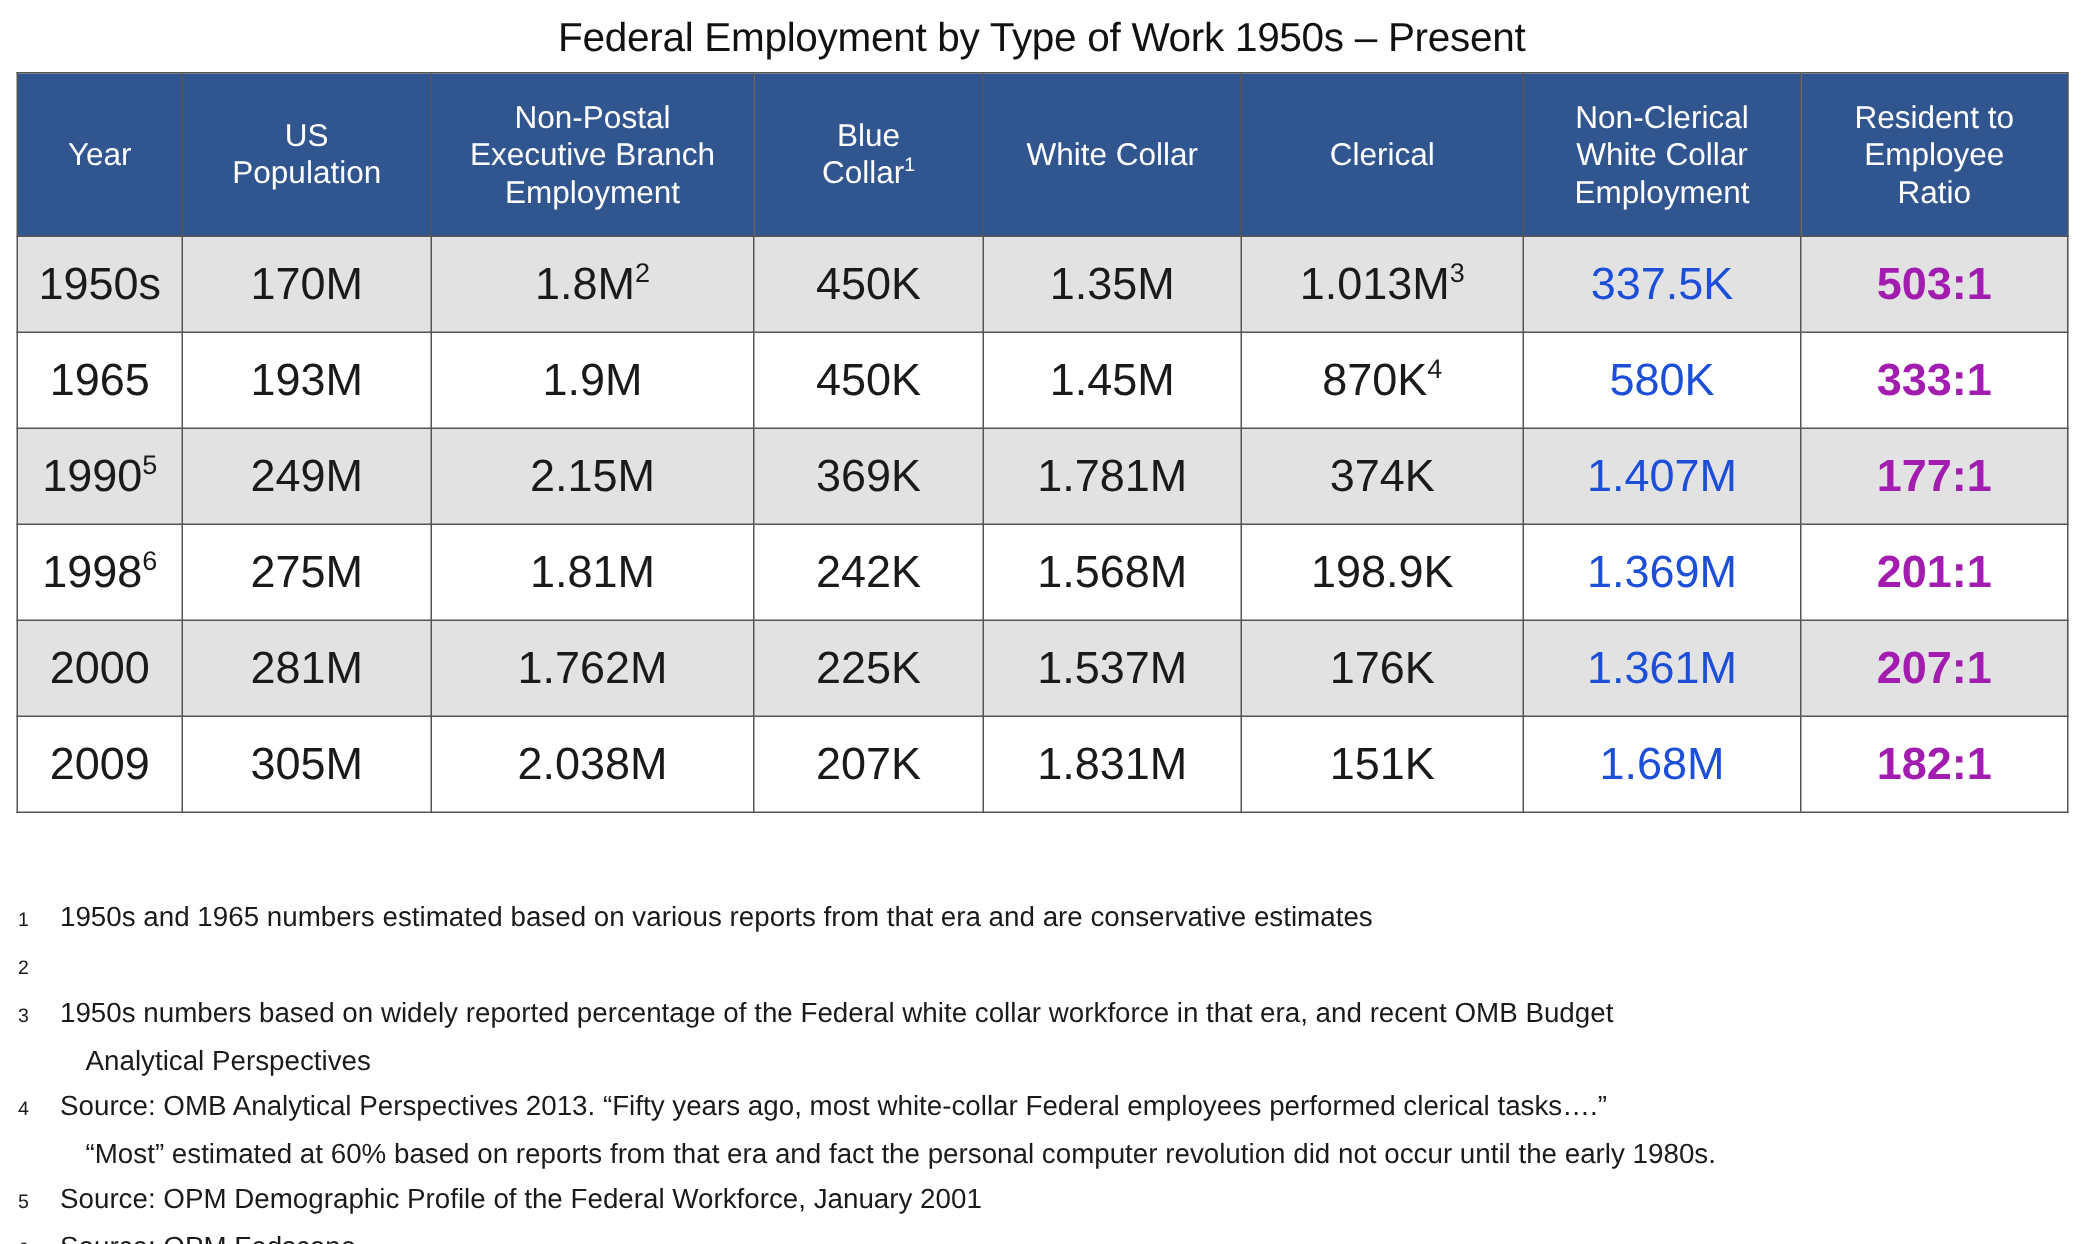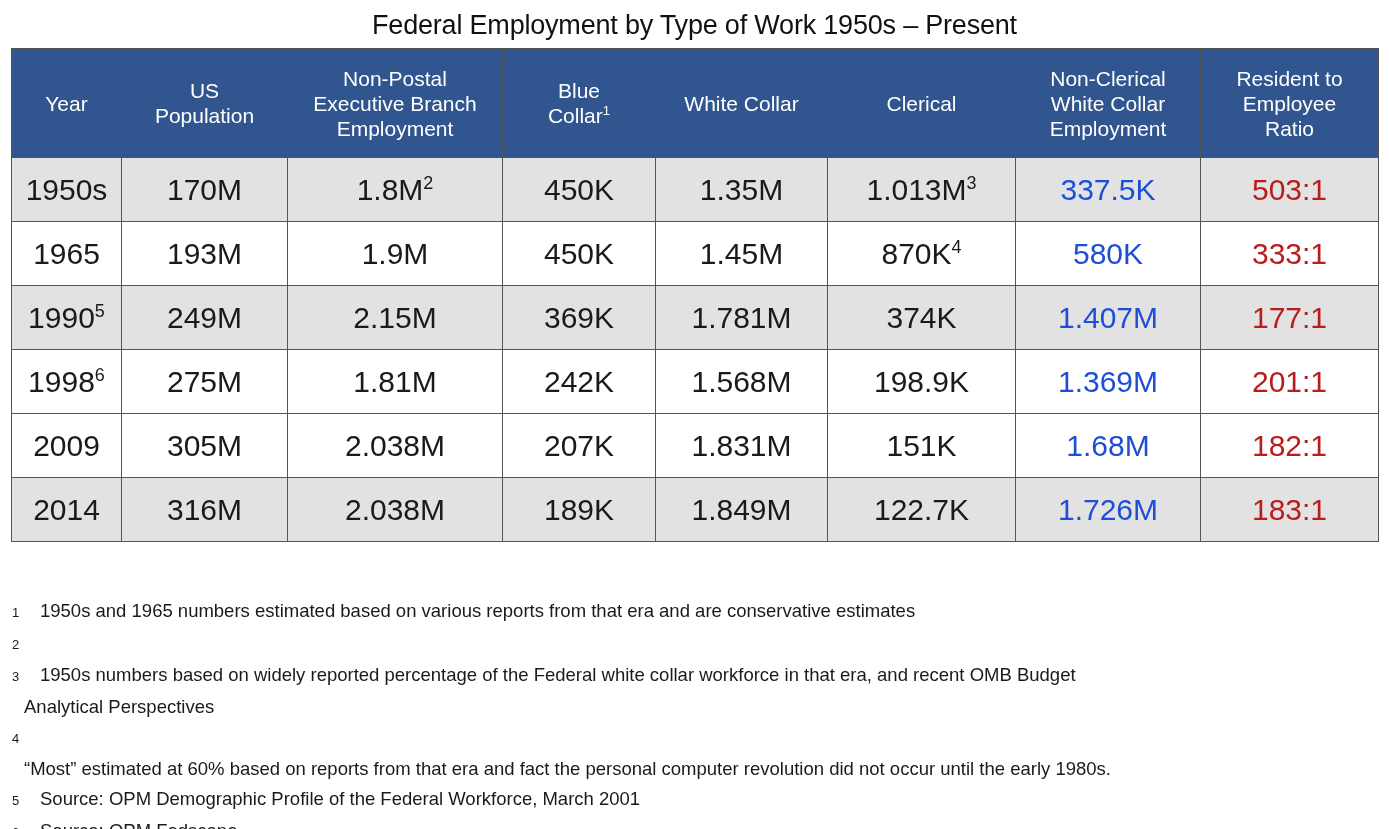--- a/index.html
+++ b/index.html
@@ -66,21 +66,21 @@
   tbody td {
     height: 63px;
     font-size: 30px;
     color: #1a1a1a;
     background: #ffffff;
   }
   tbody tr.shaded td {
     background: #e2e2e2;
   }
   tbody td.green  { color: #1d4ed8; }
-  tbody td.red    { color: #b91c1c; }
+  tbody td.red    { color: #a21caf; font-weight: bold; }
 
   sup {
     font-size: 0.6em;
     vertical-align: super;
     line-height: 0;
   }
   thead th sup { font-size: 0.62em; }
 
   
   .footnotes {
@@ -104,21 +104,21 @@
     text-align: left;
     padding-top: 2px;
   }
   .fn-text {
     font-size: 18.5px;
     line-height: 30px;
     color: #1a1a1a;
     white-space: nowrap;
   }
   .fn-cont {
-    margin-left: 24px;
+    margin-left: 57px;
     font-size: 18.5px;
     line-height: 30px;
     color: #1a1a1a;
     white-space: nowrap;
   }
 </style>
 </head>
 <body>
 
 <div class="title">Federal Employment by Type of Work 1950s – Present</div>
@@ -205,40 +205,40 @@
         <tr>
           <td>1998<sup>6</sup></td>
           <td>275M</td>
           <td>1.81M</td>
           <td>242K</td>
           <td>1.568M</td>
           <td>198.9K</td>
           <td class="green">1.369M</td>
           <td class="red">201:1</td>
         </tr>
+        <tr class="shaded">
+          <td>2000</td>
+          <td>281M</td>
+          <td>1.762M</td>
+          <td>225K</td>
+          <td>1.537M</td>
+          <td>176K</td>
+          <td class="green">1.361M</td>
+          <td class="red">207:1</td>
+        </tr>
         <tr>
           <td>2009</td>
           <td>305M</td>
           <td>2.038M</td>
           <td>207K</td>
           <td>1.831M</td>
           <td>151K</td>
           <td class="green">1.68M</td>
           <td class="red">182:1</td>
         </tr>
-        <tr class="shaded">
-          <td>2014</td>
-          <td>316M</td>
-          <td>2.038M</td>
-          <td>189K</td>
-          <td>1.849M</td>
-          <td>122.7K</td>
-          <td class="green">1.726M</td>
-          <td class="red">183:1</td>
-        </tr>
       </tbody>
   </table>
 </div>
 
 <div class="footnotes" id="footnotes">
     <div class="fn-row">
       <div class="fn-marker">1</div>
       <div>
         <div class="fn-text">1950s and 1965 numbers estimated based on various reports from that era and are conservative estimates</div>
       </div>
@@ -248,26 +248,29 @@
     </div>
     <div class="fn-row">
       <div class="fn-marker">3</div>
       <div>
         <div class="fn-text">1950s numbers based on widely reported percentage of the Federal white collar workforce in that era, and recent OMB Budget</div>
       </div>
     </div>
     <div class="fn-cont">Analytical Perspectives</div>
     <div class="fn-row">
       <div class="fn-marker">4</div>
+      <div>
+        <div class="fn-text">Source: OMB Analytical Perspectives 2013. “Fifty years ago, most white-collar Federal employees performed clerical tasks….”</div>
+      </div>
     </div>
     <div class="fn-cont">“Most” estimated at 60% based on reports from that era and fact the personal computer revolution did not occur until the early 1980s.</div>
     <div class="fn-row">
       <div class="fn-marker">5</div>
       <div>
-        <div class="fn-text">Source: OPM Demographic Profile of the Federal Workforce, March 2001</div>
+        <div class="fn-text">Source: OPM Demographic Profile of the Federal Workforce, January 2001</div>
       </div>
     </div>
     <div class="fn-row">
       <div class="fn-marker">6</div>
       <div>
         <div class="fn-text">Source: OPM Fedscope</div>
       </div>
     </div>
   </div>
 

